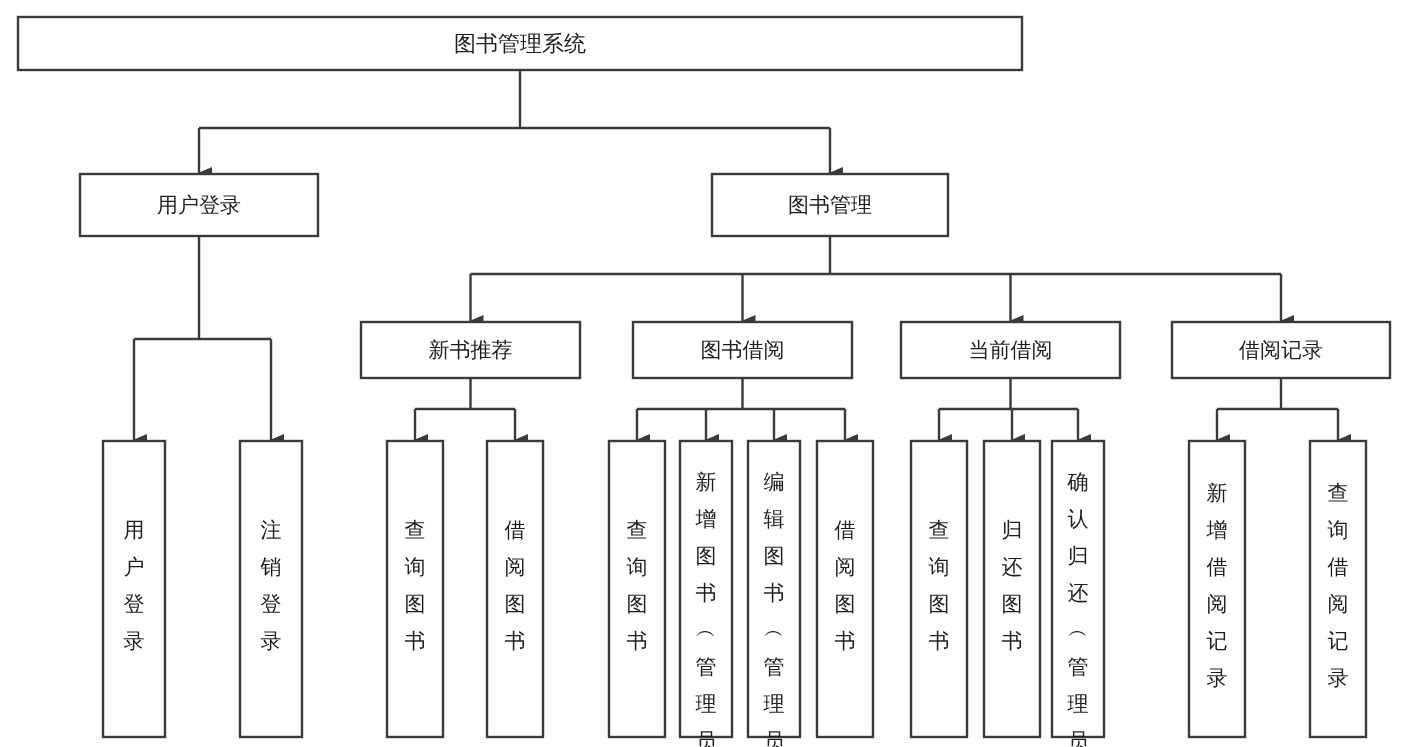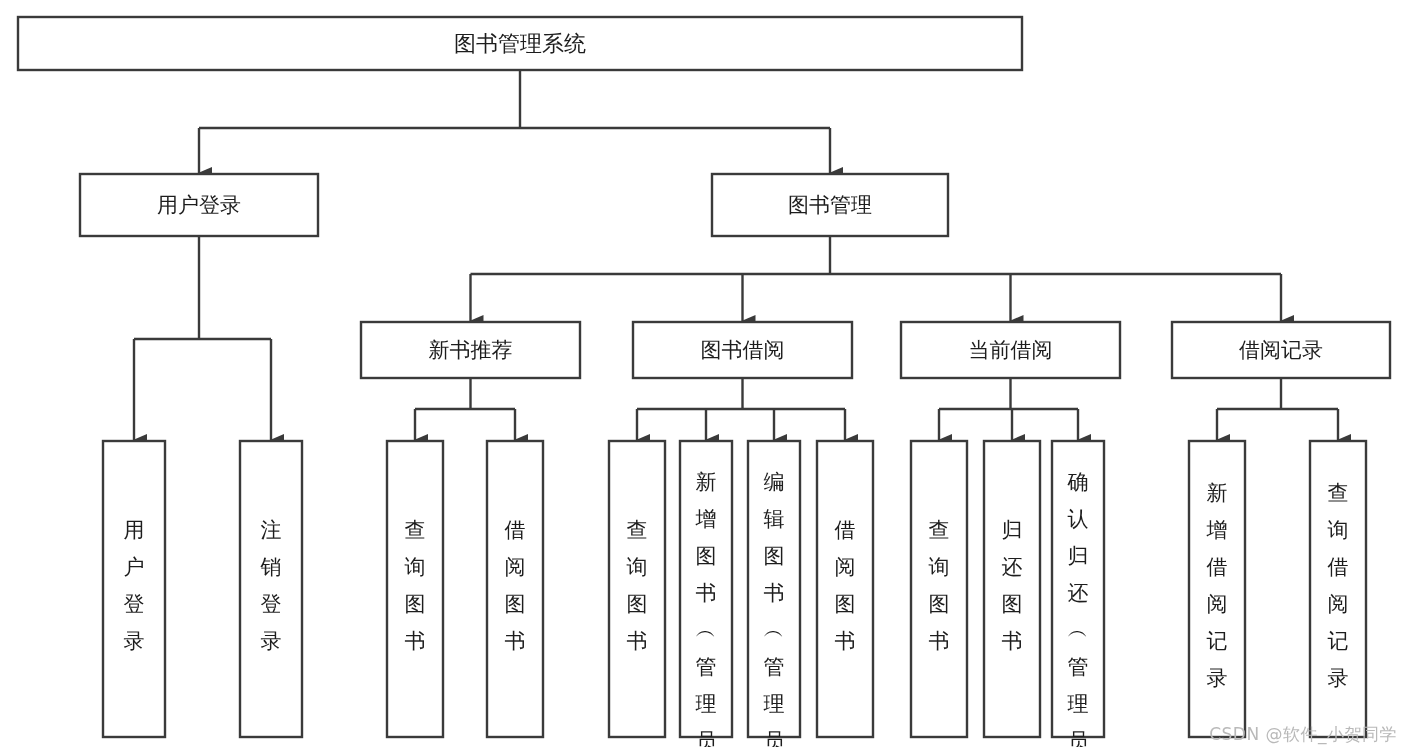--- a/index.html
+++ b/index.html
@@ -191,14 +191,13 @@
           <rect x="1189" y="437" width="56" height="296" class="node-box"></rect>
           <text x="1217" y="496" class="leaf-label"><tspan x="1217" dy="0">新</tspan><tspan x="1217" dy="37">增</tspan><tspan x="1217" dy="37">借</tspan><tspan x="1217" dy="37">阅</tspan><tspan x="1217" dy="37">记</tspan><tspan x="1217" dy="37">录</tspan></text>
         </g>
         <g>
           <rect x="1310" y="437" width="56" height="296" class="node-box"></rect>
           <text x="1338" y="496" class="leaf-label"><tspan x="1338" dy="0">查</tspan><tspan x="1338" dy="37">询</tspan><tspan x="1338" dy="37">借</tspan><tspan x="1338" dy="37">阅</tspan><tspan x="1338" dy="37">记</tspan><tspan x="1338" dy="37">录</tspan></text>
         </g>
       </g>
   </svg>
 
-  <div class="watermark">CSDN @软件_小贺同学</div>
 </div>
 
 </body></html>

